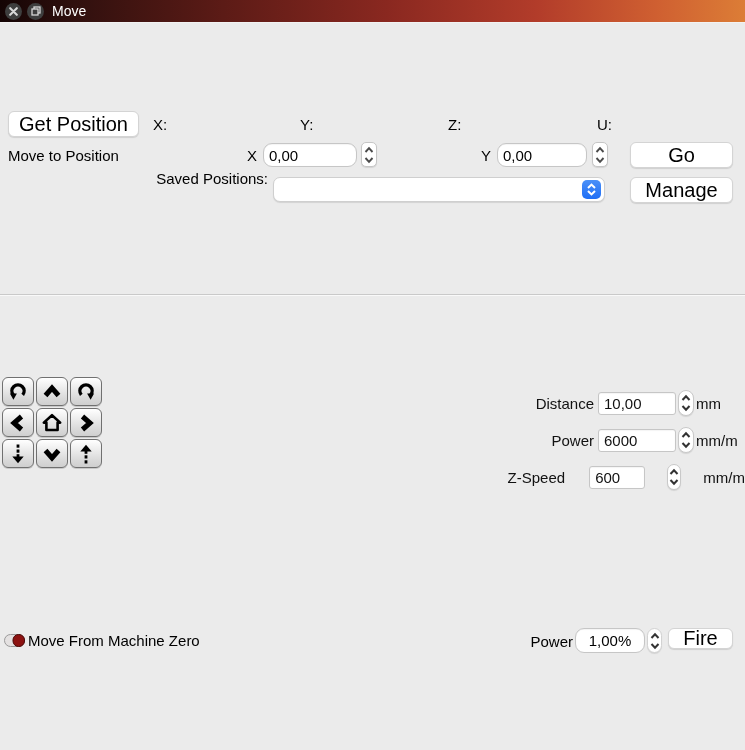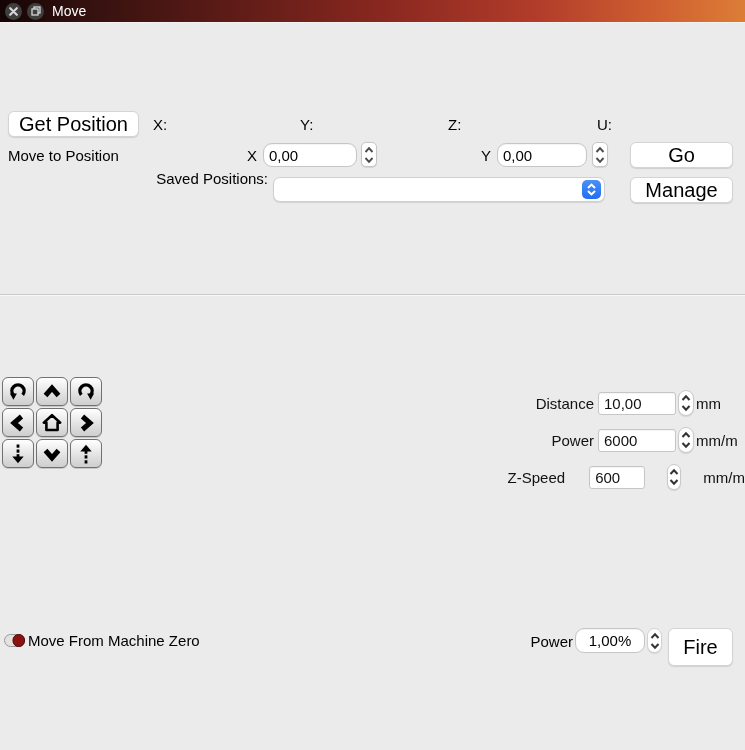--- a/index.html
+++ b/index.html
@@ -254,15 +254,15 @@
   <span class="lbl" style="left:28px;top:632px;">Move From Machine Zero</span>
 
   <span class="lbl right" style="left:505px;top:633px;width:68px;">Power</span>
   <div class="field center" style="left:575px;top:628px;width:70px;height:25px;">1,00%</div>
   <div class="spin oval" style="left:647px;top:628px;width:15px;height:25px;border-color:#d2d2d2;">
     <svg width="12" height="20" viewBox="0 0 12 20">
       <path d="M2.5 7 L6 3.2 L9.5 7" fill="none" stroke="#333" stroke-width="2"></path>
       <path d="M2.5 13 L6 16.8 L9.5 13" fill="none" stroke="#333" stroke-width="2"></path>
     </svg>
   </div>
-  <div class="btn" style="left:668px;top:628px;width:65px;height:38px;">Fire</div>
+  <div class="btn" style="left:668px;top:628px;width:65px;height:21px;">Fire</div>
 
 </div>
 
 </body></html>

